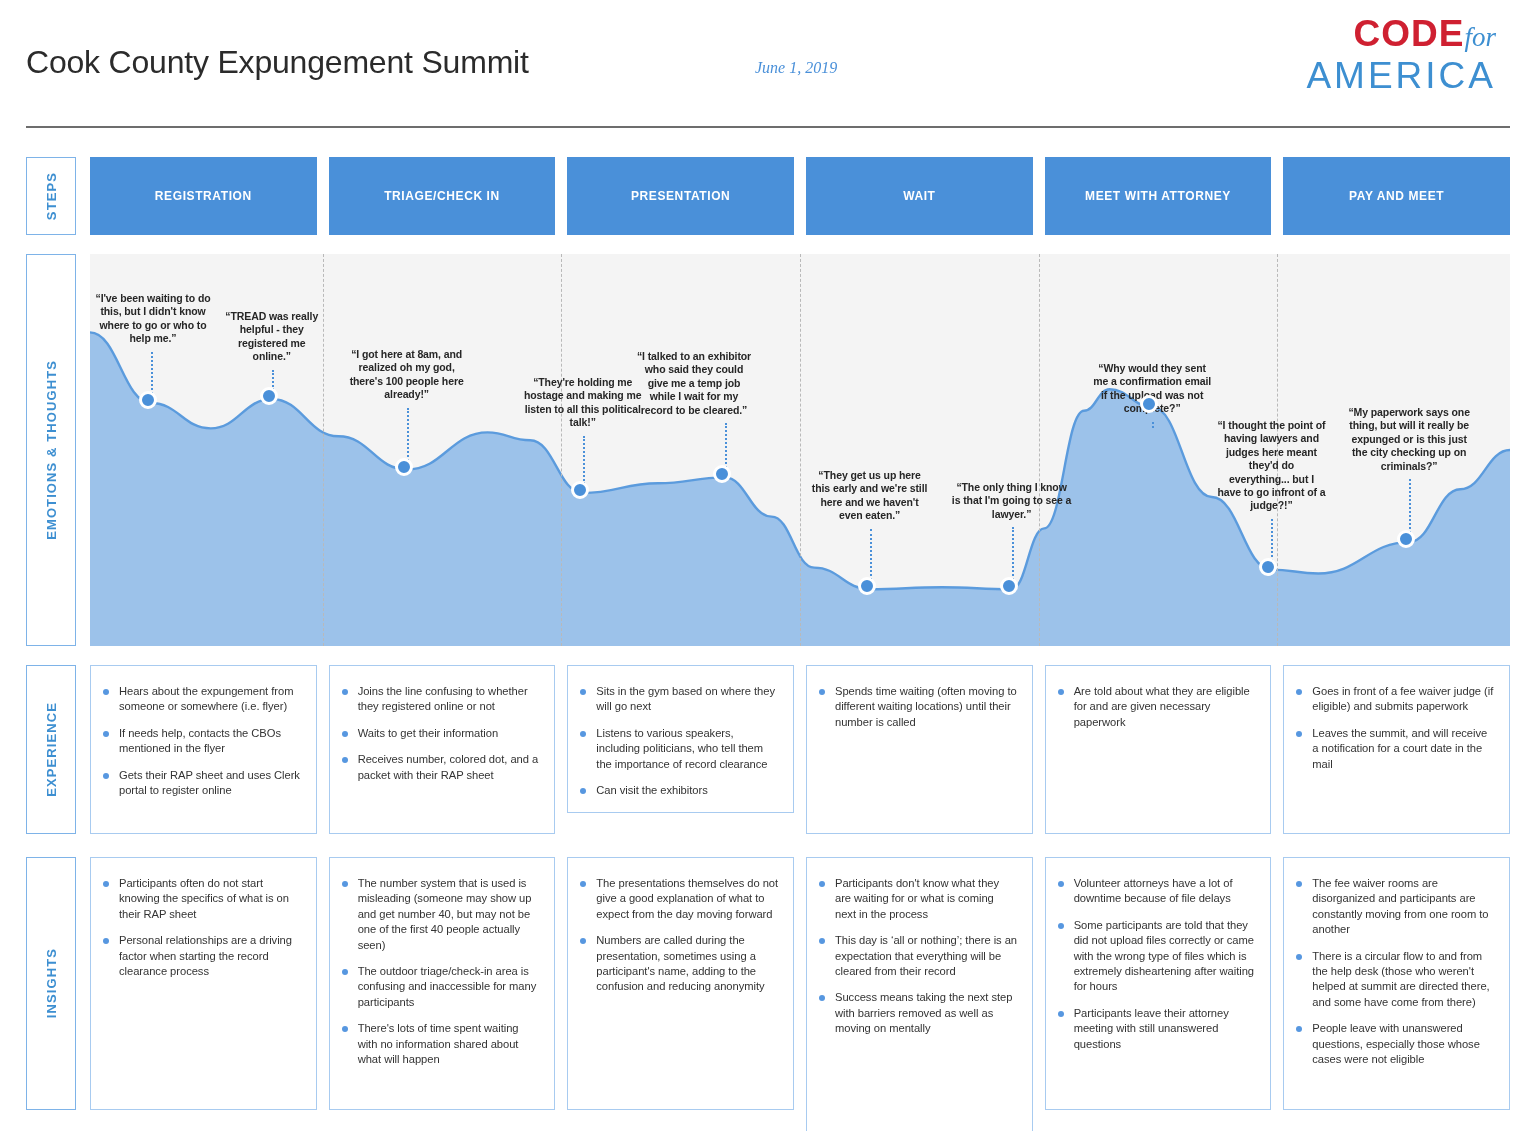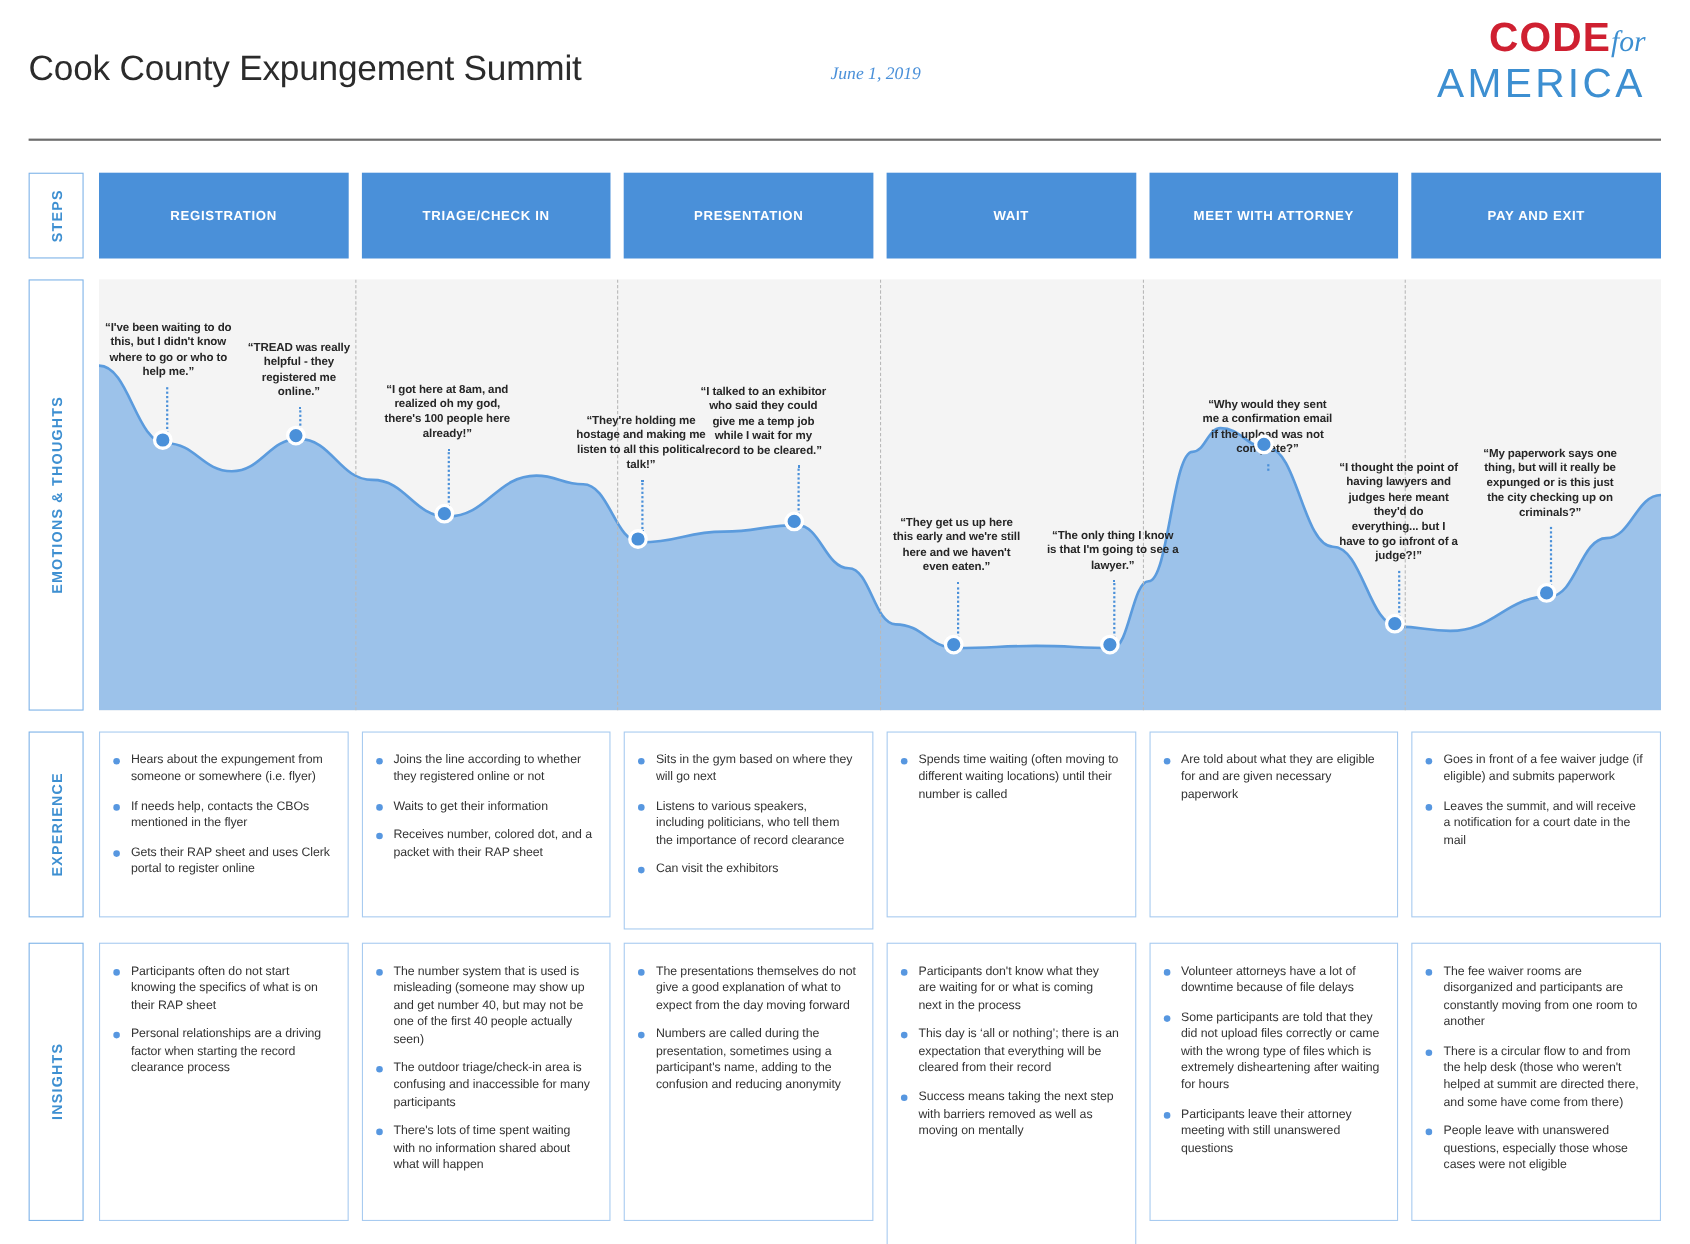--- a/index.html
+++ b/index.html
@@ -151,21 +151,21 @@
     <div class="step-cell" style="left: 567.333px; width: 226.667px;">
       <span>PRESENTATION</span>
     </div>
     <div class="step-cell" style="left: 806px; width: 226.667px;">
       <span>WAIT</span>
     </div>
     <div class="step-cell" style="left: 1044.67px; width: 226.667px;">
       <span>MEET WITH ATTORNEY</span>
     </div>
     <div class="step-cell" style="left: 1283.33px; width: 226.667px;">
-      <span>PAY AND EXIT</span>
+      <span>PAY AND MEET</span>
     </div>
   </div>
 
 <div class="emo-panel">
   <svg id="curve-svg" width="1420" height="392" viewBox="0 0 1420 392">
       <path d="M 0.0 78.4 C 27.5 78.4, 33.6 149.0, 61.1 149.0 C 87.9 149.0, 93.9 174.4, 120.7 174.4 C 148.2 174.4, 154.3 145.0, 181.8 145.0 C 211.8 145.0, 218.5 182.3, 248.5 182.3 C 279.2 182.3, 286.0 215.6, 316.7 215.6 C 353.1 215.6, 361.2 178.4, 397.6 178.4 C 416.8 178.4, 421.0 186.2, 440.2 186.2 C 463.8 186.2, 469.1 239.1, 492.7 239.1 C 526.6 239.1, 534.1 229.3, 568.0 229.3 C 598.0 229.3, 604.7 223.4, 634.7 223.4 C 655.8 223.4, 660.5 262.6, 681.6 262.6 C 700.8 262.6, 705.0 313.6, 724.2 313.6 C 749.1 313.6, 754.7 335.2, 779.6 335.2 C 812.2 335.2, 819.4 333.2, 852.0 333.2 C 883.3 333.2, 890.3 335.2, 921.6 335.2 C 936.3 335.2, 939.5 274.4, 954.2 274.4 C 972.1 274.4, 976.1 156.8, 994.0 156.8 C 1005.5 156.8, 1008.1 135.2, 1019.6 135.2 C 1038.7 135.2, 1043.0 152.9, 1062.2 152.9 C 1089.0 152.9, 1095.0 243.0, 1121.8 243.0 C 1148.6 243.0, 1154.6 315.6, 1181.4 315.6 C 1202.5 315.6, 1207.2 319.5, 1228.3 319.5 C 1269.2 319.5, 1278.3 288.1, 1319.2 288.1 C 1342.2 288.1, 1347.3 235.2, 1370.3 235.2 C 1392.7 235.2, 1397.6 196.0, 1420.0 196.0 L 1420 392 L 0 392 Z" fill="#9cc2ea"></path>
       <path d="M 0.0 78.4 C 27.5 78.4, 33.6 149.0, 61.1 149.0 C 87.9 149.0, 93.9 174.4, 120.7 174.4 C 148.2 174.4, 154.3 145.0, 181.8 145.0 C 211.8 145.0, 218.5 182.3, 248.5 182.3 C 279.2 182.3, 286.0 215.6, 316.7 215.6 C 353.1 215.6, 361.2 178.4, 397.6 178.4 C 416.8 178.4, 421.0 186.2, 440.2 186.2 C 463.8 186.2, 469.1 239.1, 492.7 239.1 C 526.6 239.1, 534.1 229.3, 568.0 229.3 C 598.0 229.3, 604.7 223.4, 634.7 223.4 C 655.8 223.4, 660.5 262.6, 681.6 262.6 C 700.8 262.6, 705.0 313.6, 724.2 313.6 C 749.1 313.6, 754.7 335.2, 779.6 335.2 C 812.2 335.2, 819.4 333.2, 852.0 333.2 C 883.3 333.2, 890.3 335.2, 921.6 335.2 C 936.3 335.2, 939.5 274.4, 954.2 274.4 C 972.1 274.4, 976.1 156.8, 994.0 156.8 C 1005.5 156.8, 1008.1 135.2, 1019.6 135.2 C 1038.7 135.2, 1043.0 152.9, 1062.2 152.9 C 1089.0 152.9, 1095.0 243.0, 1121.8 243.0 C 1148.6 243.0, 1154.6 315.6, 1181.4 315.6 C 1202.5 315.6, 1207.2 319.5, 1228.3 319.5 C 1269.2 319.5, 1278.3 288.1, 1319.2 288.1 C 1342.2 288.1, 1347.3 235.2, 1370.3 235.2 C 1392.7 235.2, 1397.6 196.0, 1420.0 196.0" fill="none" stroke="#5b9bdd" stroke-width="2.4"></path>
     </svg>
   <div id="dividers">
       <div class="divider" style="left: 232.667px;"></div>
@@ -219,32 +219,32 @@
         <div class="bullet-text">If needs help, contacts the CBOs mentioned in the flyer</div>
       </div>
       <div class="bullet-row">
         <div class="bullet-dot"></div>
         <div class="bullet-text">Gets their RAP sheet and uses Clerk portal to register online</div>
       </div>
     </div>
     <div class="card" style="left: 328.667px; width: 226.667px; top: 665px; height: 169px;">
       <div class="bullet-row">
         <div class="bullet-dot"></div>
-        <div class="bullet-text">Joins the line according to whether they registered online or not</div>
+        <div class="bullet-text">Joins the line confusing to whether they registered online or not</div>
       </div>
       <div class="bullet-row">
         <div class="bullet-dot"></div>
         <div class="bullet-text">Waits to get their information</div>
       </div>
       <div class="bullet-row">
         <div class="bullet-dot"></div>
         <div class="bullet-text">Receives number, colored dot, and a packet with their RAP sheet</div>
       </div>
     </div>
-    <div class="card" style="left: 567.333px; width: 226.667px; top: 665px; height: 180px;">
+    <div class="card" style="left: 567.333px; width: 226.667px; top: 665px; height: 148px;">
       <div class="bullet-row">
         <div class="bullet-dot"></div>
         <div class="bullet-text">Sits in the gym based on where they will go next</div>
       </div>
       <div class="bullet-row">
         <div class="bullet-dot"></div>
         <div class="bullet-text">Listens to various speakers, including politicians, who tell them the importance of record clearance</div>
       </div>
       <div class="bullet-row">
         <div class="bullet-dot"></div>

